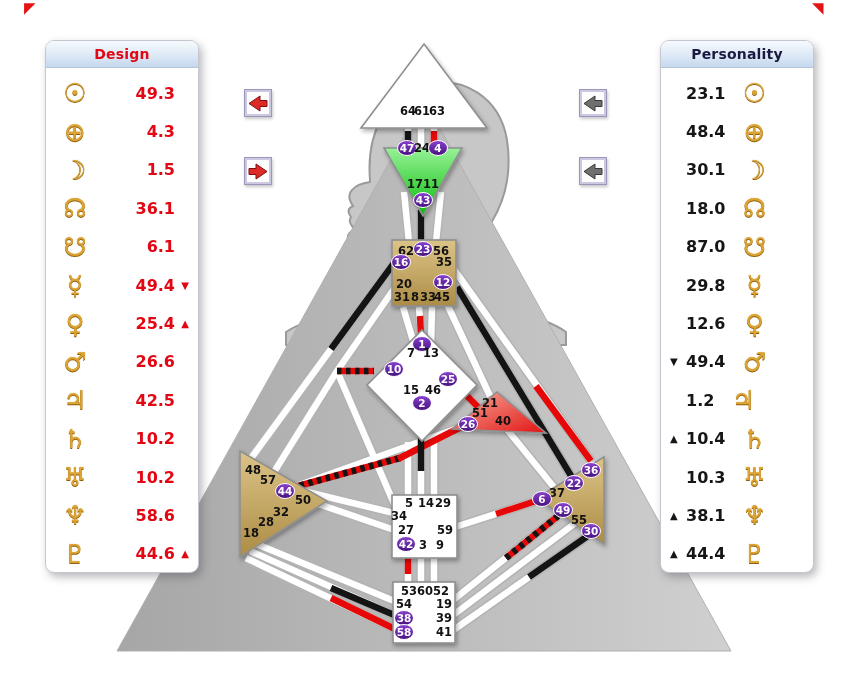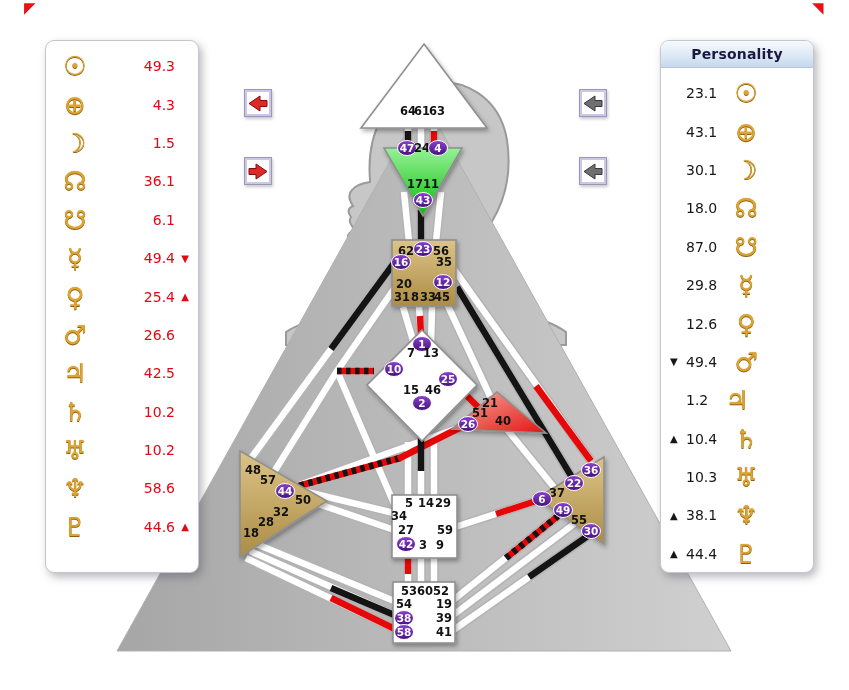--- a/index.html
+++ b/index.html
@@ -25,21 +25,21 @@
     font-weight:bold;font-size:14px;letter-spacing:.2px;
   }
   .design .panel-header{color:#e30613;}
   .personality .panel-header{color:#1a1a40;}
   .rows{display:flex;flex-direction:column;padding:6px 0 0;}
   .prow{height:38.4px;display:flex;align-items:center;padding:0 9px;}
   .glyph{
     font-size:26px;line-height:1;width:40px;text-align:center;color:#dda433;
     text-shadow:0 1px 0 #8f5f10,0 0 1px #c99d36;
   }
-  .val{font-size:14px;font-weight:normal;white-space:nowrap;}
+  .val{font-size:16px;font-weight:bold;white-space:nowrap;}
   .design .val{color:#e30613;margin-left:auto;text-align:right;}
   .design .mark{color:#e30613;width:14px;text-align:right;font-size:10px;font-weight:bold;}
   .personality .prow{justify-content:flex-start;}
   .personality .mark{color:#161616;width:16px;text-align:left;font-size:10px;font-weight:bold;}
   .personality .val{color:#161616;text-align:right;}
   .personality .glyph{margin-left:9px;}
   .navbtn{
     position:absolute;width:28px;height:28px;background:#fdfdfe;
     border:1px solid #9b97bb;box-shadow:inset 0 0 0 2px #cdc8e2,1px 2px 3px rgba(0,0,0,.22);
     display:flex;align-items:center;justify-content:center;cursor:pointer;box-sizing:border-box;
@@ -270,20 +270,23 @@
         <ellipse cx="404" cy="632" rx="9.5" ry="7.5" fill="url(#gPurple)" stroke="#ffffff" stroke-width="1"></ellipse>
         <text x="404" y="632" dominant-baseline="central" font-size="10.5" fill="#ffffff">58</text>
         <text x="444" y="632" dominant-baseline="central" font-size="11.5" fill="#121212">41</text>
       </g>
     </svg>
 
   <div class="corner l" id="corner-left" style="color: rgb(228, 20, 20);">◤</div>
   <div class="corner r" id="corner-right" style="color: rgb(228, 20, 20);">◥</div>
 
   <div class="panel design">
+    <div class="panel-header">
+      <span>Design</span>
+    </div>
     <div class="rows" id="design-rows">
         <div class="prow">
           <span class="glyph">☉</span>
           <span class="val">49.3</span>
           <span class="mark"></span>
         </div>
         <div class="prow">
           <span class="glyph">⊕</span>
           <span class="val">4.3</span>
           <span class="mark"></span>
@@ -351,21 +354,21 @@
       <span>Personality</span>
     </div>
     <div class="rows" id="personality-rows">
         <div class="prow">
           <span class="mark"></span>
           <span class="val">23.1</span>
           <span class="glyph">☉</span>
         </div>
         <div class="prow">
           <span class="mark"></span>
-          <span class="val">43.1</span>
+          <span class="val">48.4</span>
           <span class="glyph">⊕</span>
         </div>
         <div class="prow">
           <span class="mark"></span>
           <span class="val">30.1</span>
           <span class="glyph">☽</span>
         </div>
         <div class="prow">
           <span class="mark"></span>
           <span class="val">18.0</span>

